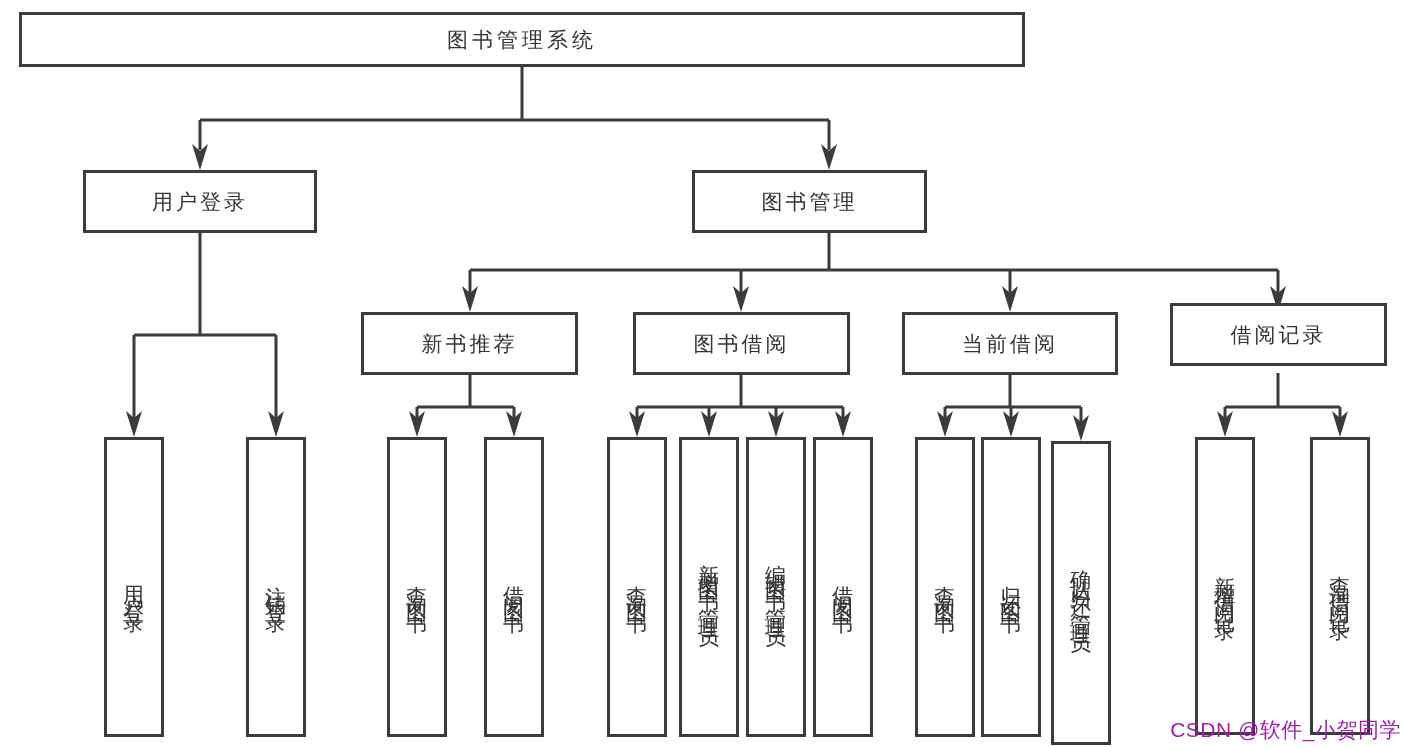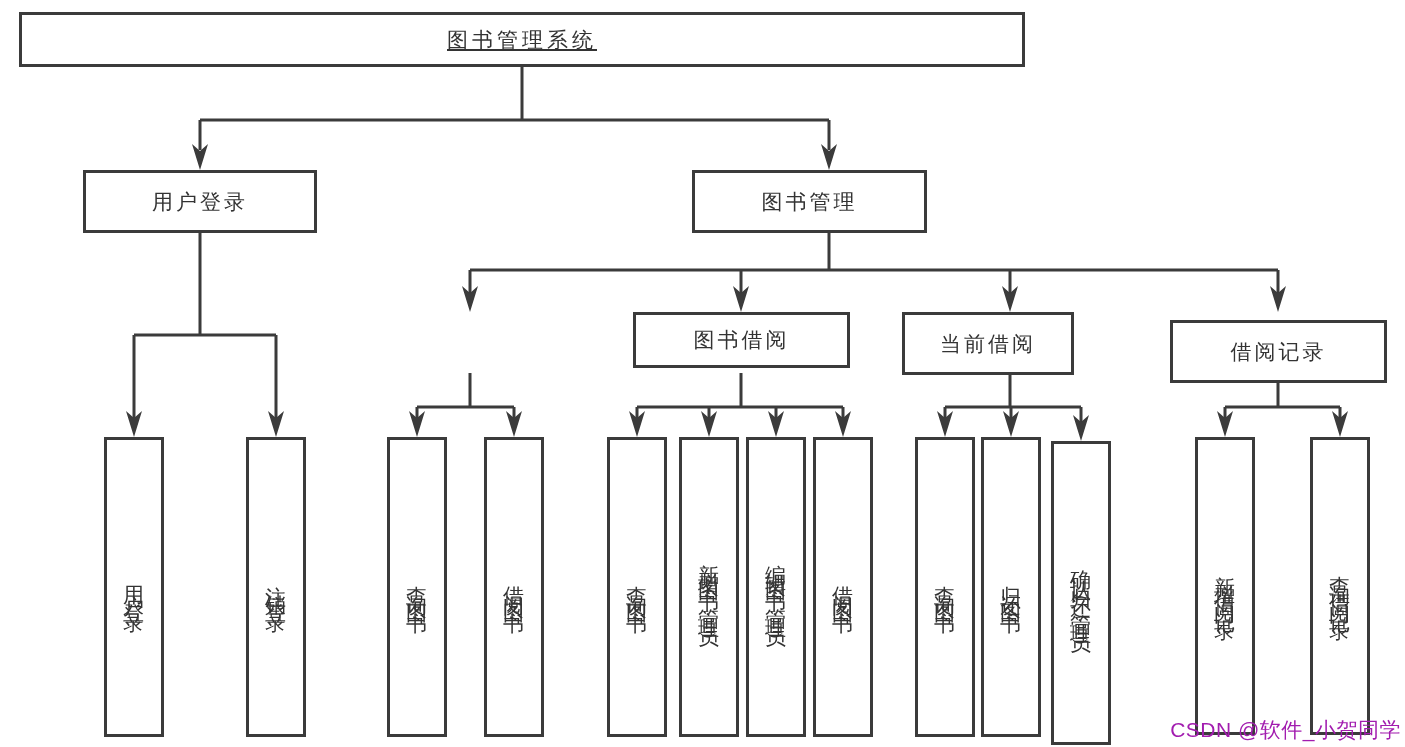--- a/index.html
+++ b/index.html
@@ -33,21 +33,20 @@
     color: #333333;
   }
   .box.h span {
     font-size: 21px;
     letter-spacing: 3px;
     white-space: nowrap;
     color: #333333;
   }
   .box.root span {
     letter-spacing: 4px;
-    text-decoration: underline;
   }
   .box.v span {
     writing-mode: vertical-rl;
     text-orientation: mixed;
     font-size: 21px;
     letter-spacing: 9px;
     line-height: 1;
     color: #333333;
   }
   .watermark {
@@ -110,27 +109,30 @@
     <span>图书管理系统</span>
   </div>
 
   <div class="box h" style="left:83px;top:170px;width:234px;height:63px">
     <span>用户登录</span>
   </div>
   <div class="box h" style="left:692px;top:170px;width:235px;height:63px">
     <span>图书管理</span>
   </div>
 
-  <div class="box h" style="left:633px;top:312px;width:217px;height:56px">
+  <div class="box h" style="left:361px;top:312px;width:217px;height:63px">
+    <span>新书推荐</span>
+  </div>
+  <div class="box h" style="left:633px;top:312px;width:217px;height:63px">
     <span>图书借阅</span>
   </div>
-  <div class="box h" style="left:902px;top:312px;width:172px;height:63px">
+  <div class="box h" style="left:902px;top:312px;width:216px;height:63px">
     <span>当前借阅</span>
   </div>
-  <div class="box h" style="left:1170px;top:320px;width:217px;height:63px">
+  <div class="box h" style="left:1170px;top:303px;width:217px;height:63px">
     <span>借阅记录</span>
   </div>
 
   <div class="box v" style="left:104px;top:437px;width:60px;height:300px">
     <span>用户登录</span>
   </div>
   <div class="box v" style="left:246px;top:437px;width:60px;height:300px">
     <span>注销登录</span>
   </div>
 

